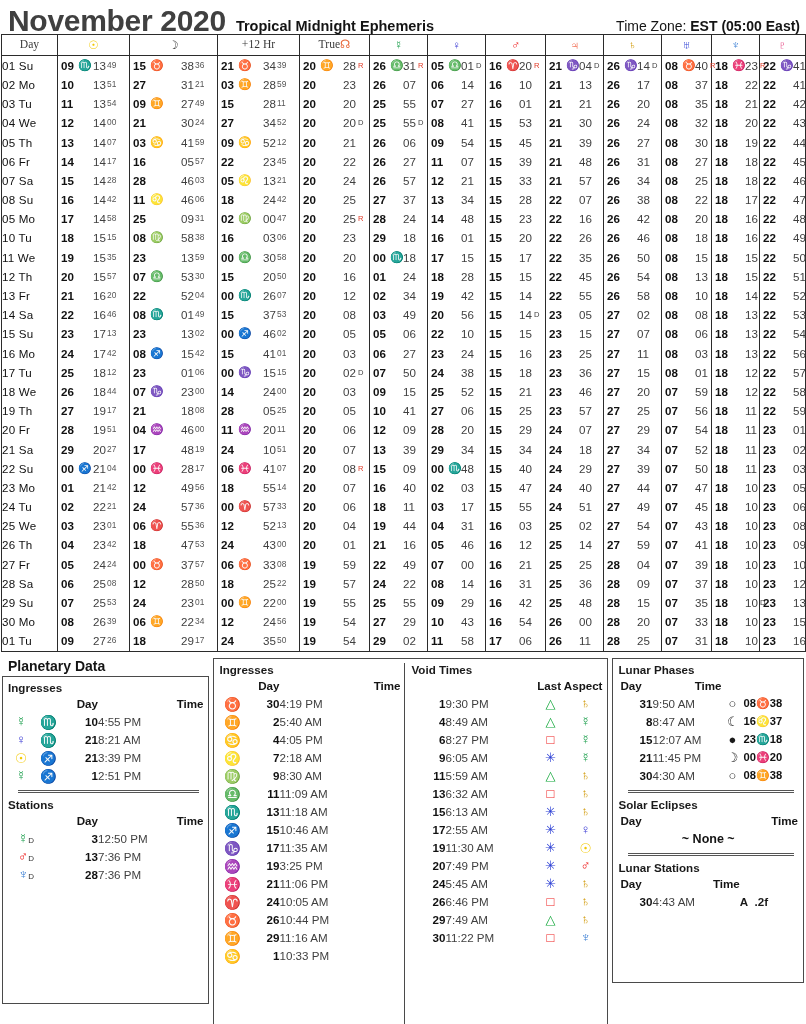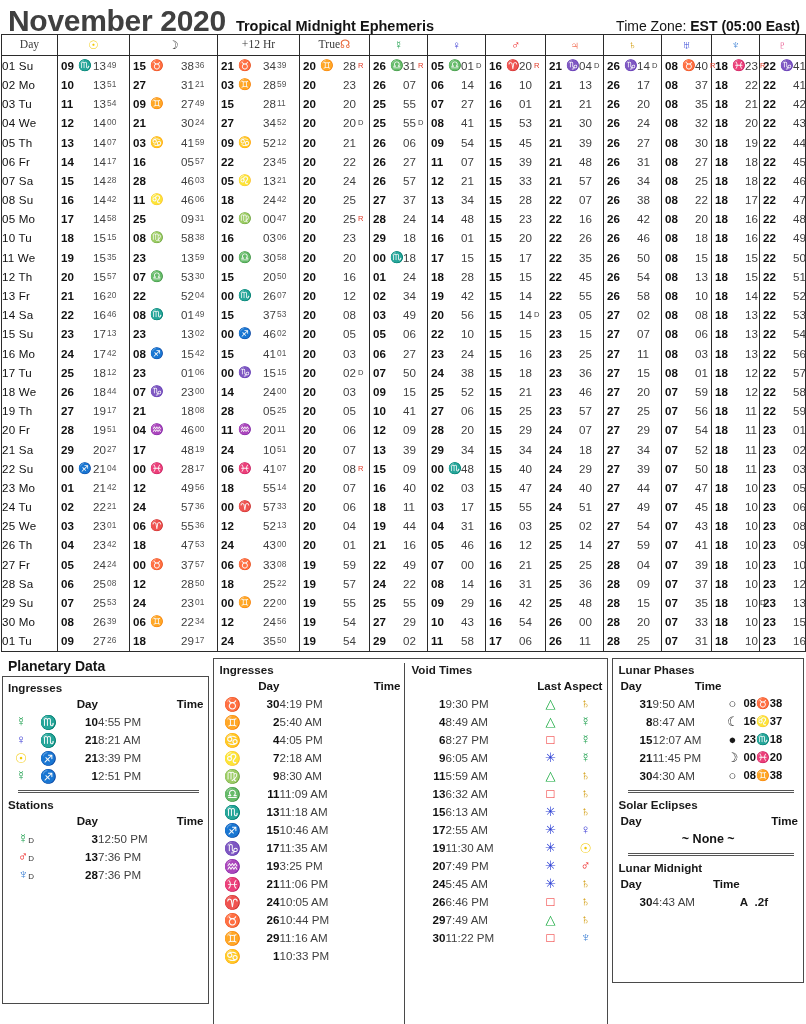--- a/index.html
+++ b/index.html
@@ -3637,21 +3637,21 @@
               <tr>
             <th class="col-day" style="text-align:left;padding-left:2px">Day</th>
             <th class="col-time">Time</th>
           </tr>
           <tr>
             <td class="nonerow" colspan="2">~ None ~</td>
           </tr>
         </tbody>
           </table>
         <div class="hr2"></div>
-        <div class="sub-head">Lunar Midnight</div>
+        <div class="sub-head">Lunar Stations</div>
         <table class="mini">
           <tbody>
               <tr>
             <th class="col-day" style="text-align:left;padding-left:2px">Day</th>
             <th class="col-time">Time</th>
             <th></th>
           </tr>
           </tbody>
             <tbody id="lecl-body">
               <tr>

